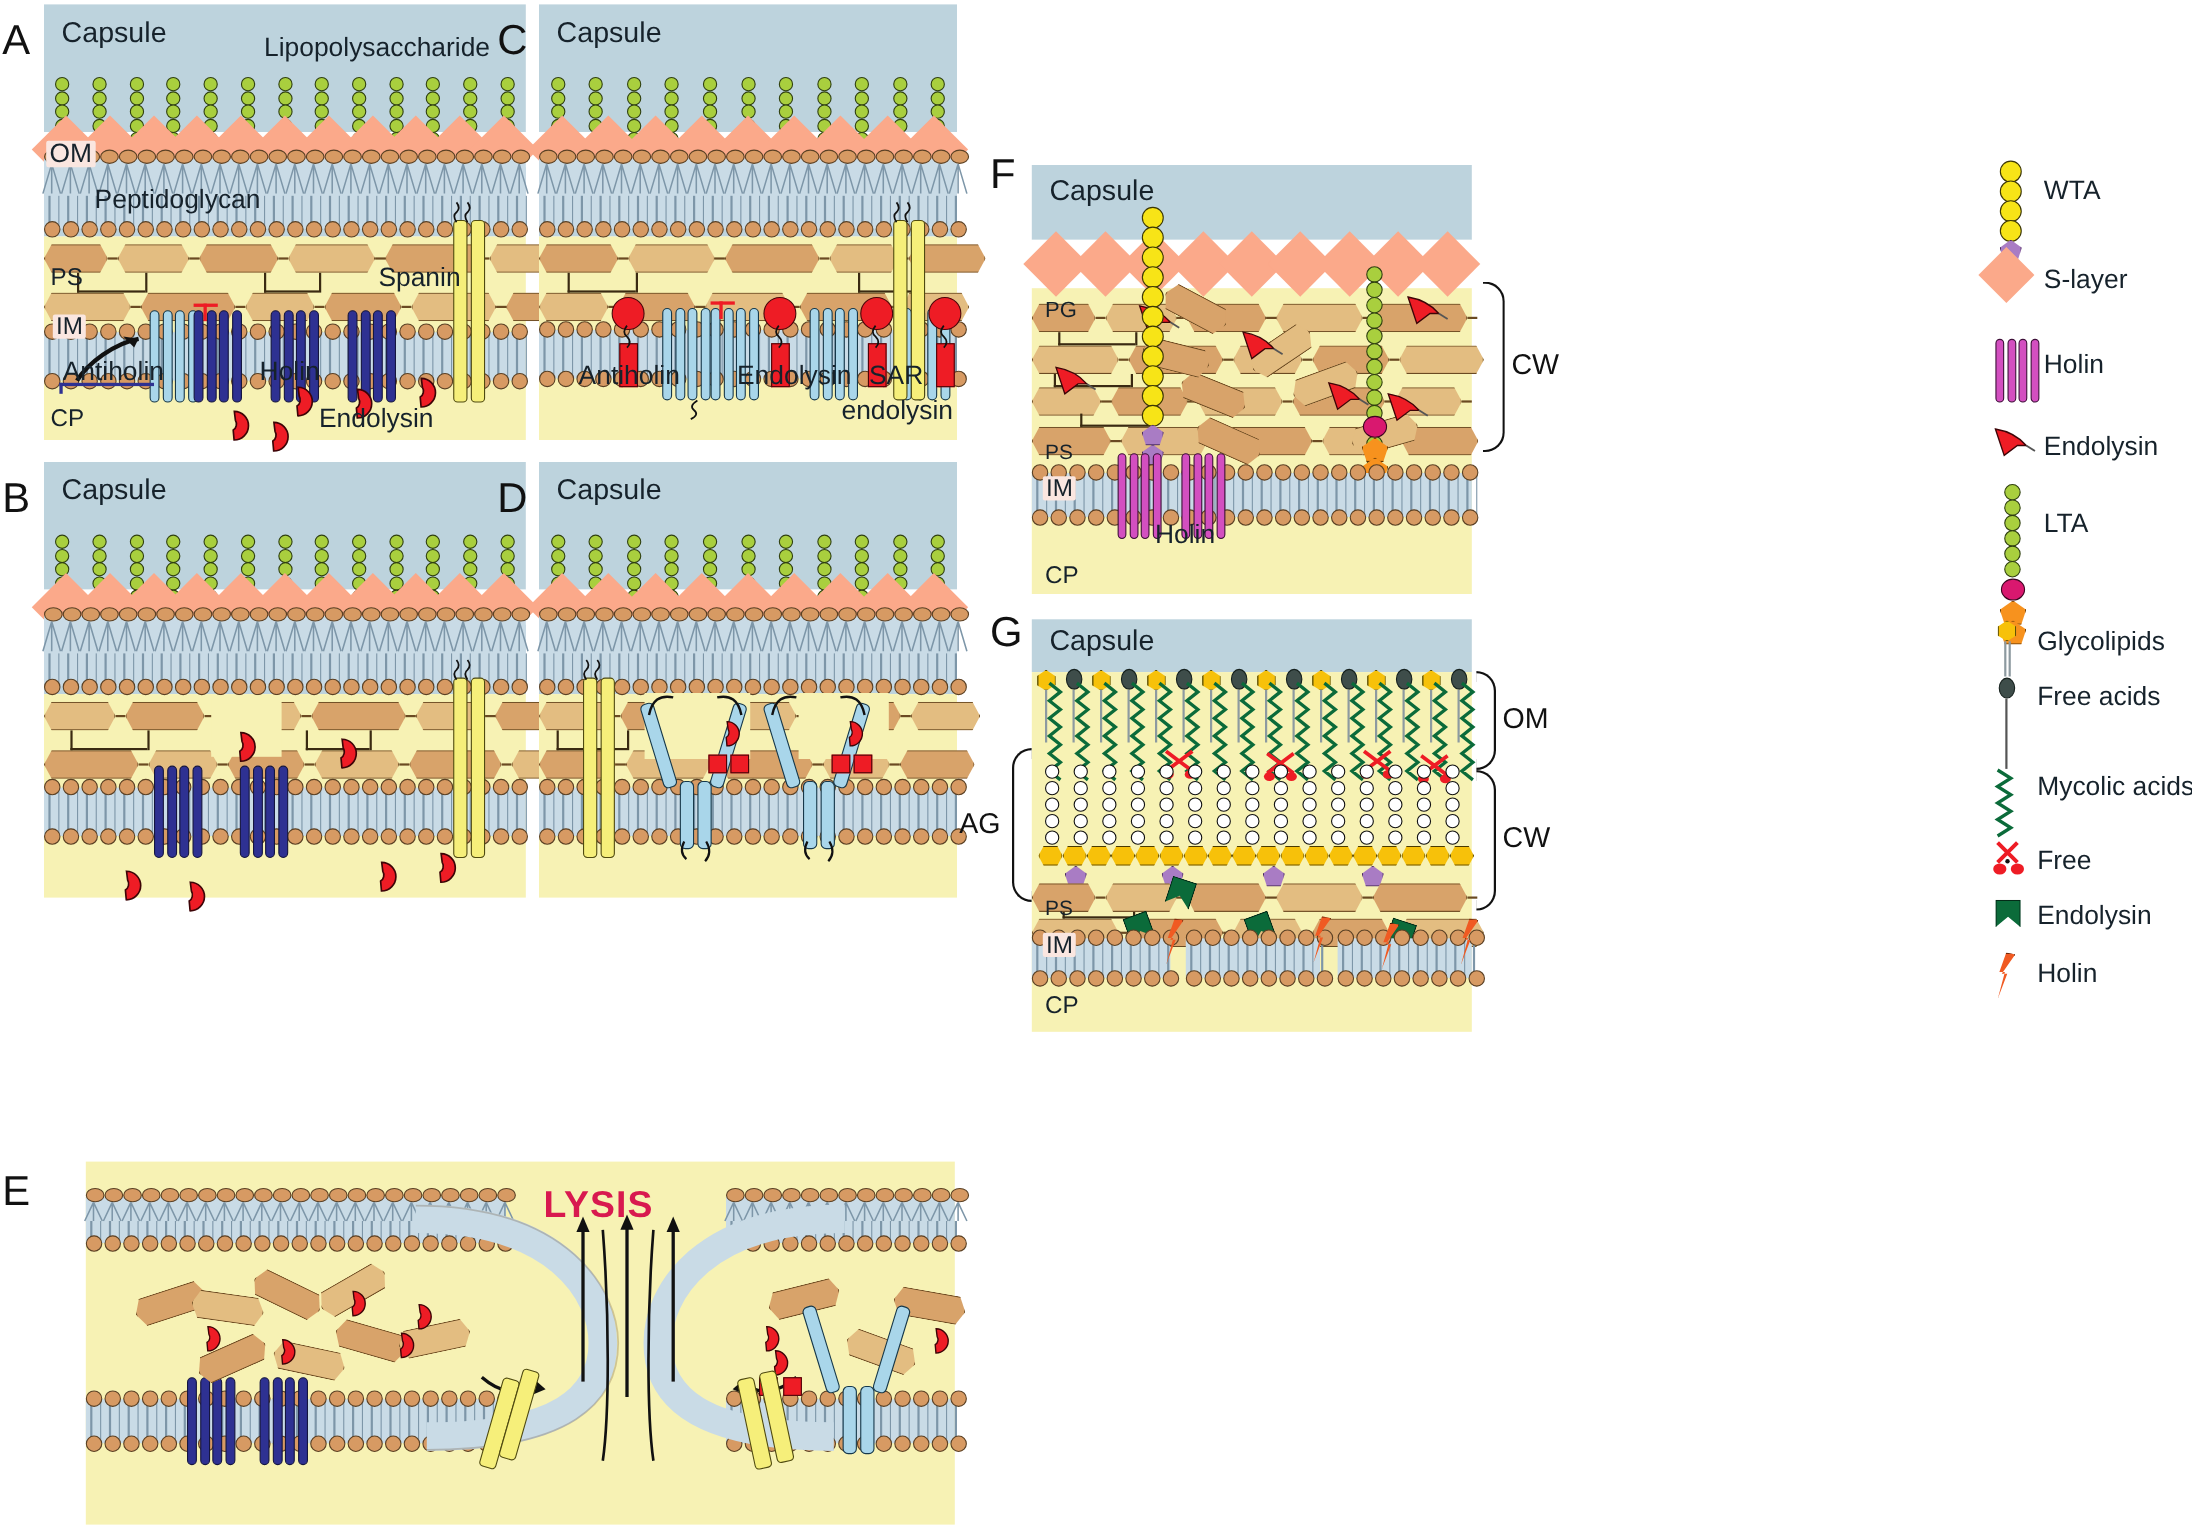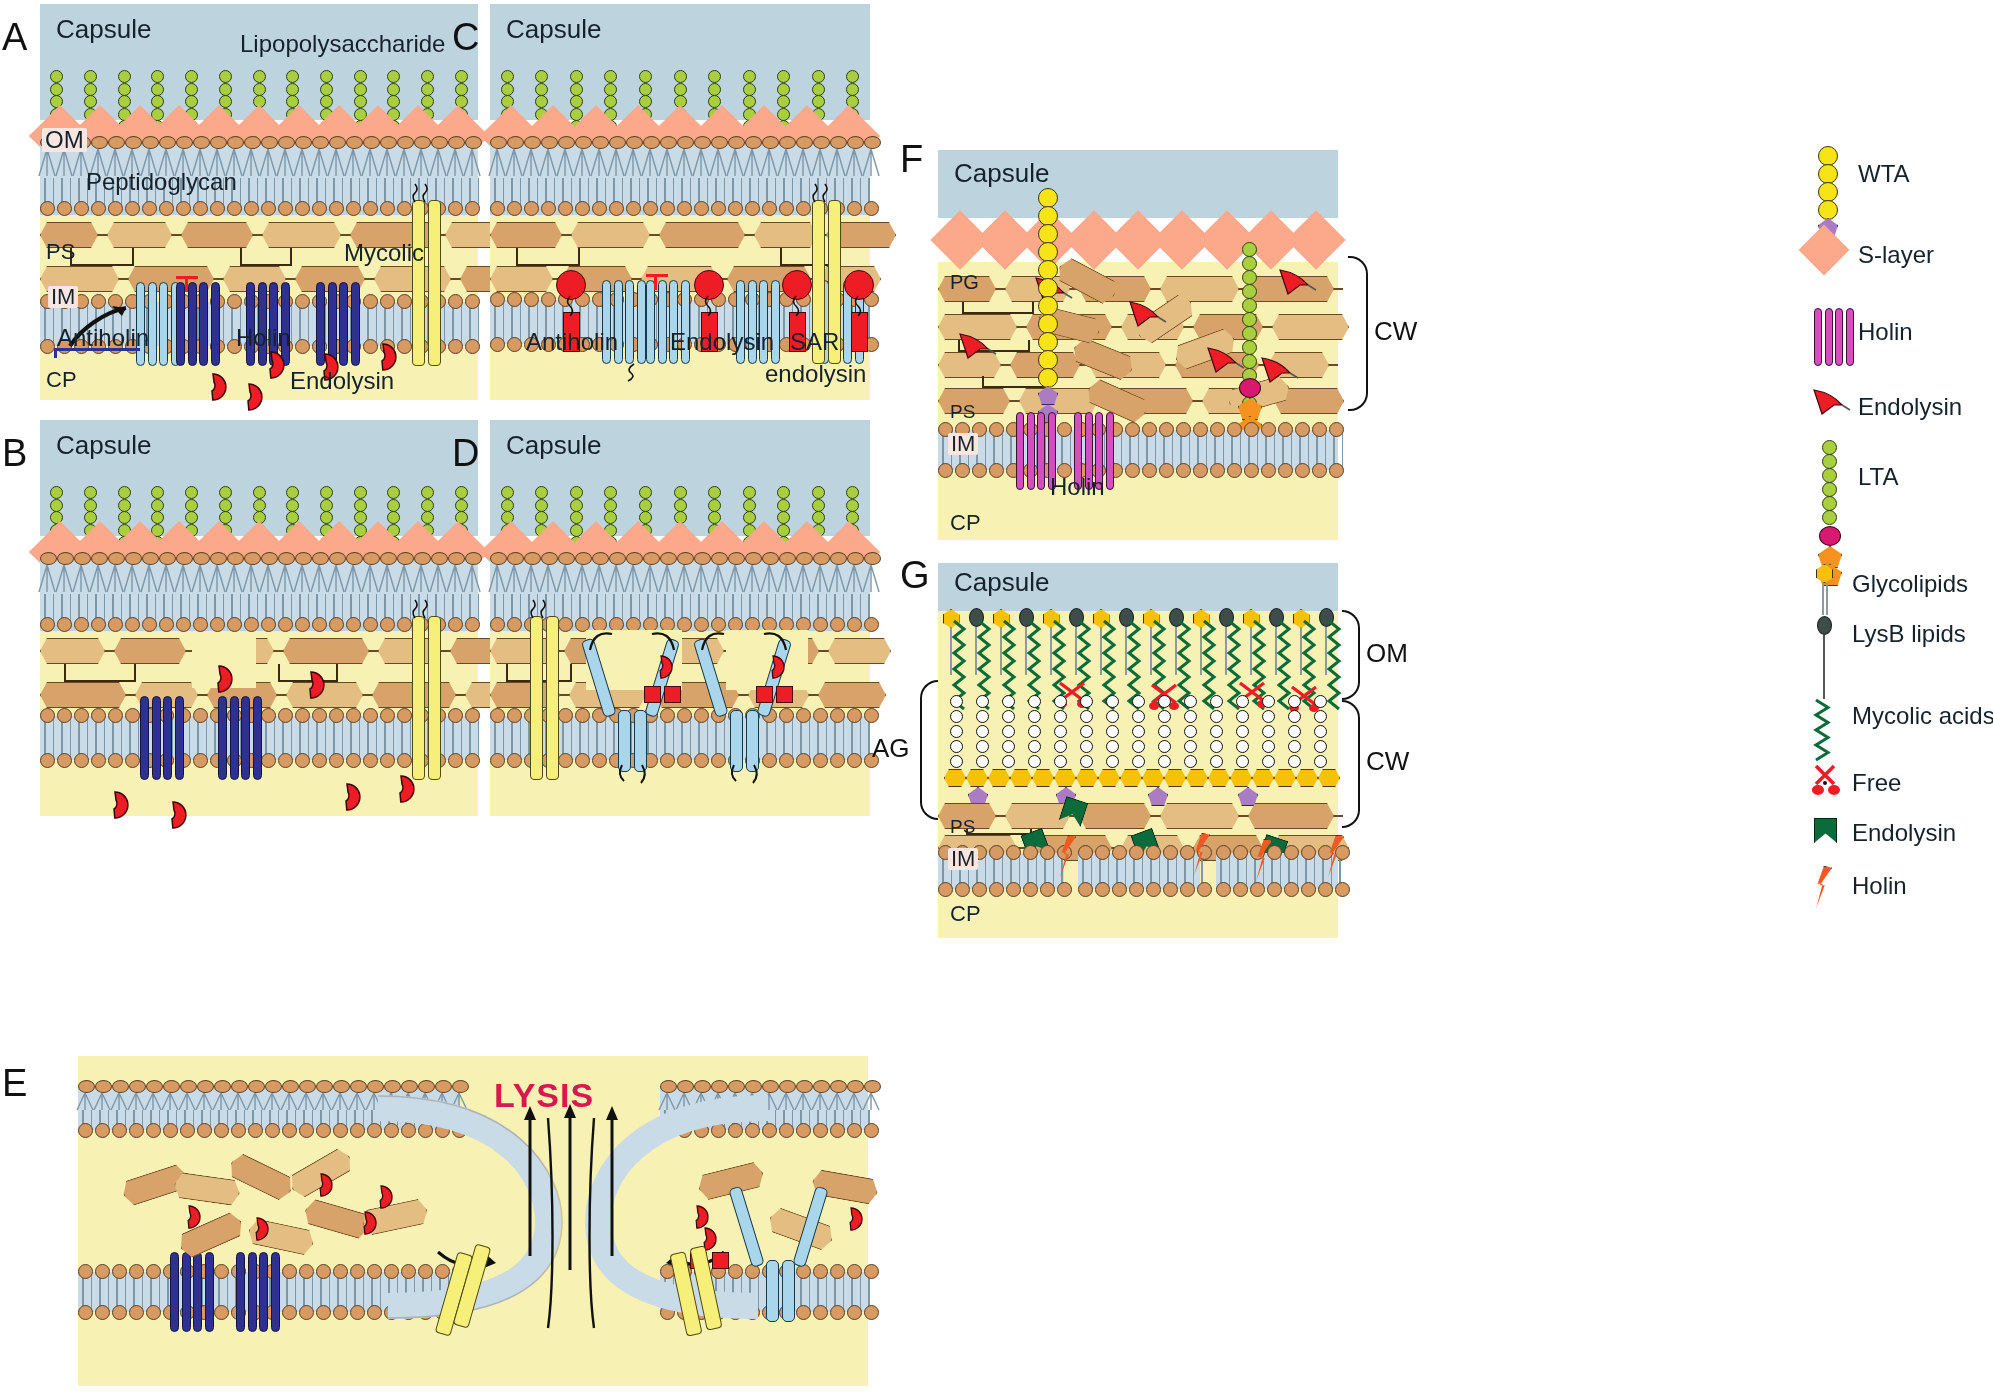--- a/index.html
+++ b/index.html
@@ -543,21 +543,21 @@
       </svg>
       <svg style="position:absolute;left:330px;top:340px;width:26px;height:26px;" viewBox="0 0 26 26">
         <path d="M13 0 a13 13 0 1 1 -0.2 26 L12 17 a5 6 0 0 0 2 -9 Z" fill="#ee1c25" stroke="#3d0407" stroke-width="1.5"></path>
       </svg>
     </div>
   <div class="txt t26" style="left:16px;top:12px;">Capsule</div>
   <div class="txt t24" style="left:200px;top:28px;">Lipopolysaccharide</div>
   <div class="txt t24 boxed" style="left:2px;top:124px;">OM</div>
   <div class="txt t24" style="left:46px;top:166px;">Peptidoglycan</div>
   <div class="txt t22" style="left:6px;top:237px;">PS</div>
-  <div class="txt t24" style="left:304px;top:237px;">Mycolic</div>
+  <div class="txt t24" style="left:304px;top:237px;">Spanin</div>
   <div class="txt t22 boxed" style="left:8px;top:282px;">IM</div>
   <div class="txt t24" style="left:17px;top:322px;">Antiholin</div>
   <div class="txt t24" style="left:196px;top:322px;">Holin</div>
   <div class="txt t24" style="left:250px;top:365px;">Endolysin</div>
   <div class="txt t22" style="left:6px;top:365px;">CP</div>
 </div>
 <div class="plabel" style="left:2px;top:18px;">A</div>
 
 <div class="panel" style="left:40px;top:420px;width:438px;height:396px;">
   <div class="cap" style="left:0;top:0;width:438px;height:116px;"></div>
@@ -2919,18 +2919,18 @@
       <svg style="position:absolute;left:12px;top:208px;width:32px;height:36px;">
         <path d="M4 2 L22 20 M22 2 L4 20" stroke="#ee1c25" stroke-width="3.6" fill="none"></path>
         <ellipse cx="6" cy="26" rx="6" ry="5" fill="#ee1c25"></ellipse>
         <ellipse cx="22" cy="26" rx="6" ry="5" fill="#ee1c25"></ellipse>
         <circle cx="13" cy="19" r="2" fill="#111"></circle>
       </svg>
       <div class="greenendo" style="left:14px;top:262px;"></div>
       <div class="holinG" style="left:14px;top:310px;"></div>
     </div>
   <div class="txt t24" style="left:52px;top:16px;">Glycolipids</div>
-  <div class="txt t24" style="left:52px;top:66px;">LysB lipids</div>
+  <div class="txt t24" style="left:52px;top:66px;">Free acids</div>
   <div class="txt t24" style="left:52px;top:148px;">Mycolic acids</div>
   <div class="txt t24" style="left:52px;top:215px;">Free</div>
   <div class="txt t24" style="left:52px;top:265px;">Endolysin</div>
   <div class="txt t24" style="left:52px;top:318px;">Holin</div>
 </div>
 
 </body></html>

